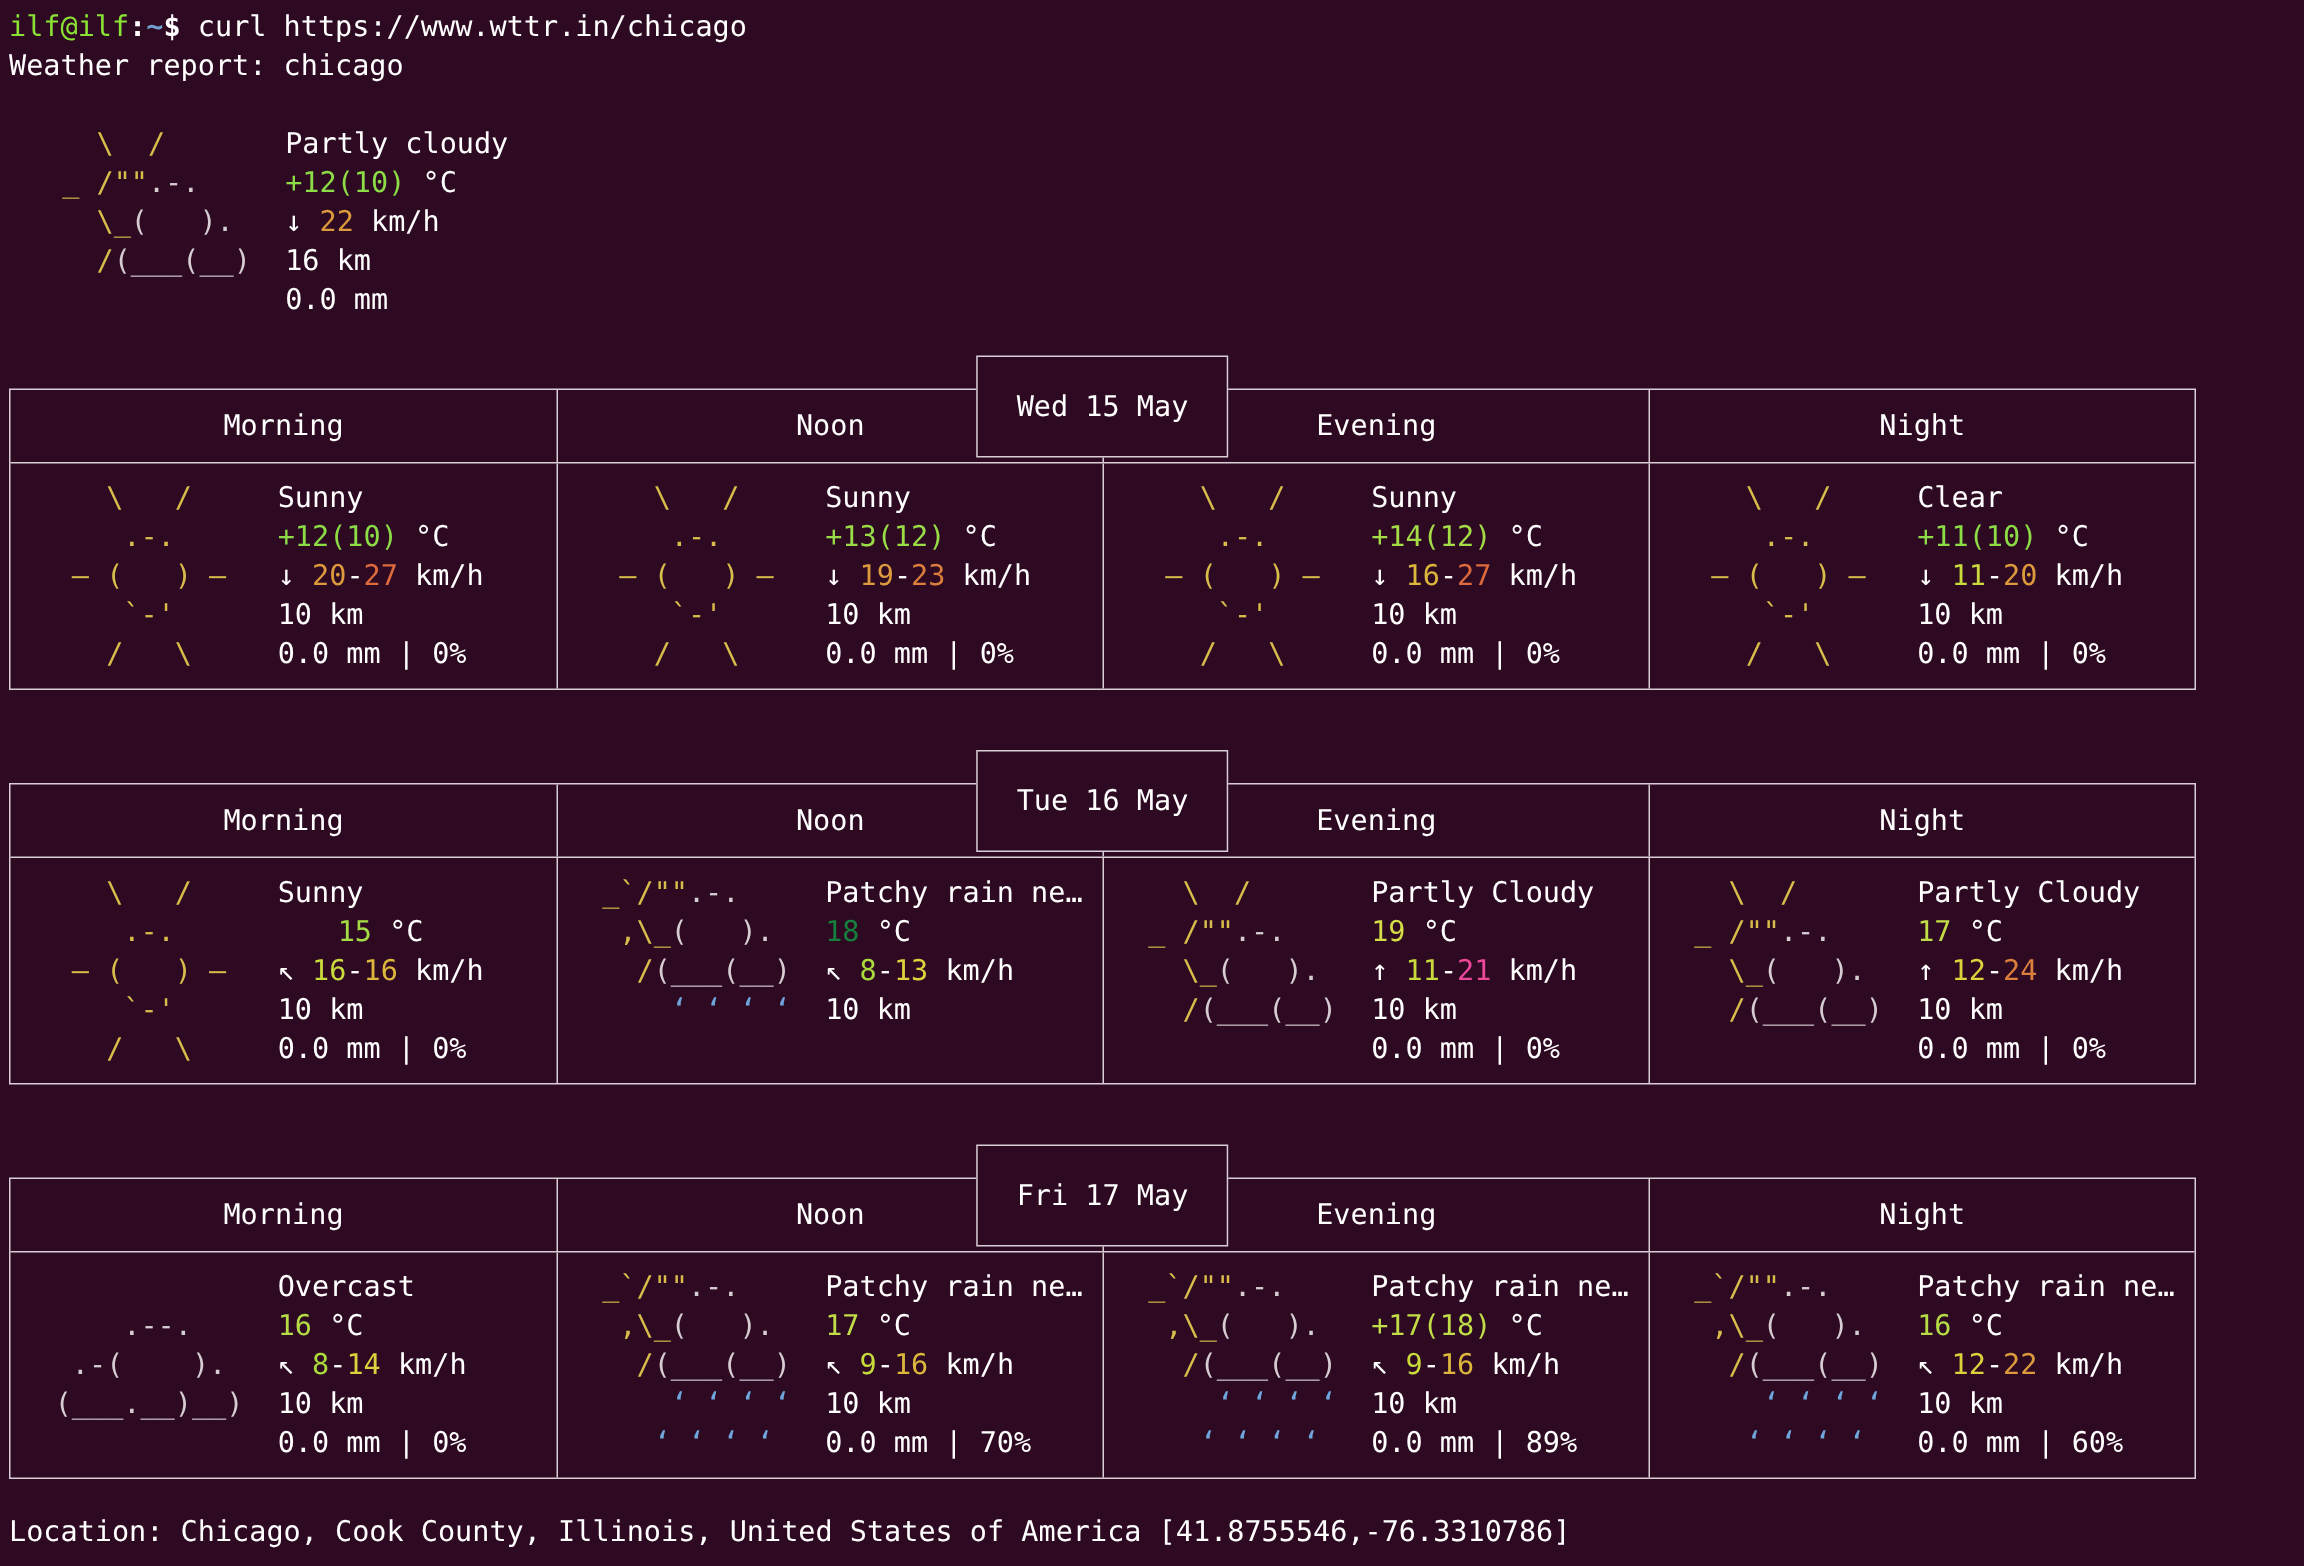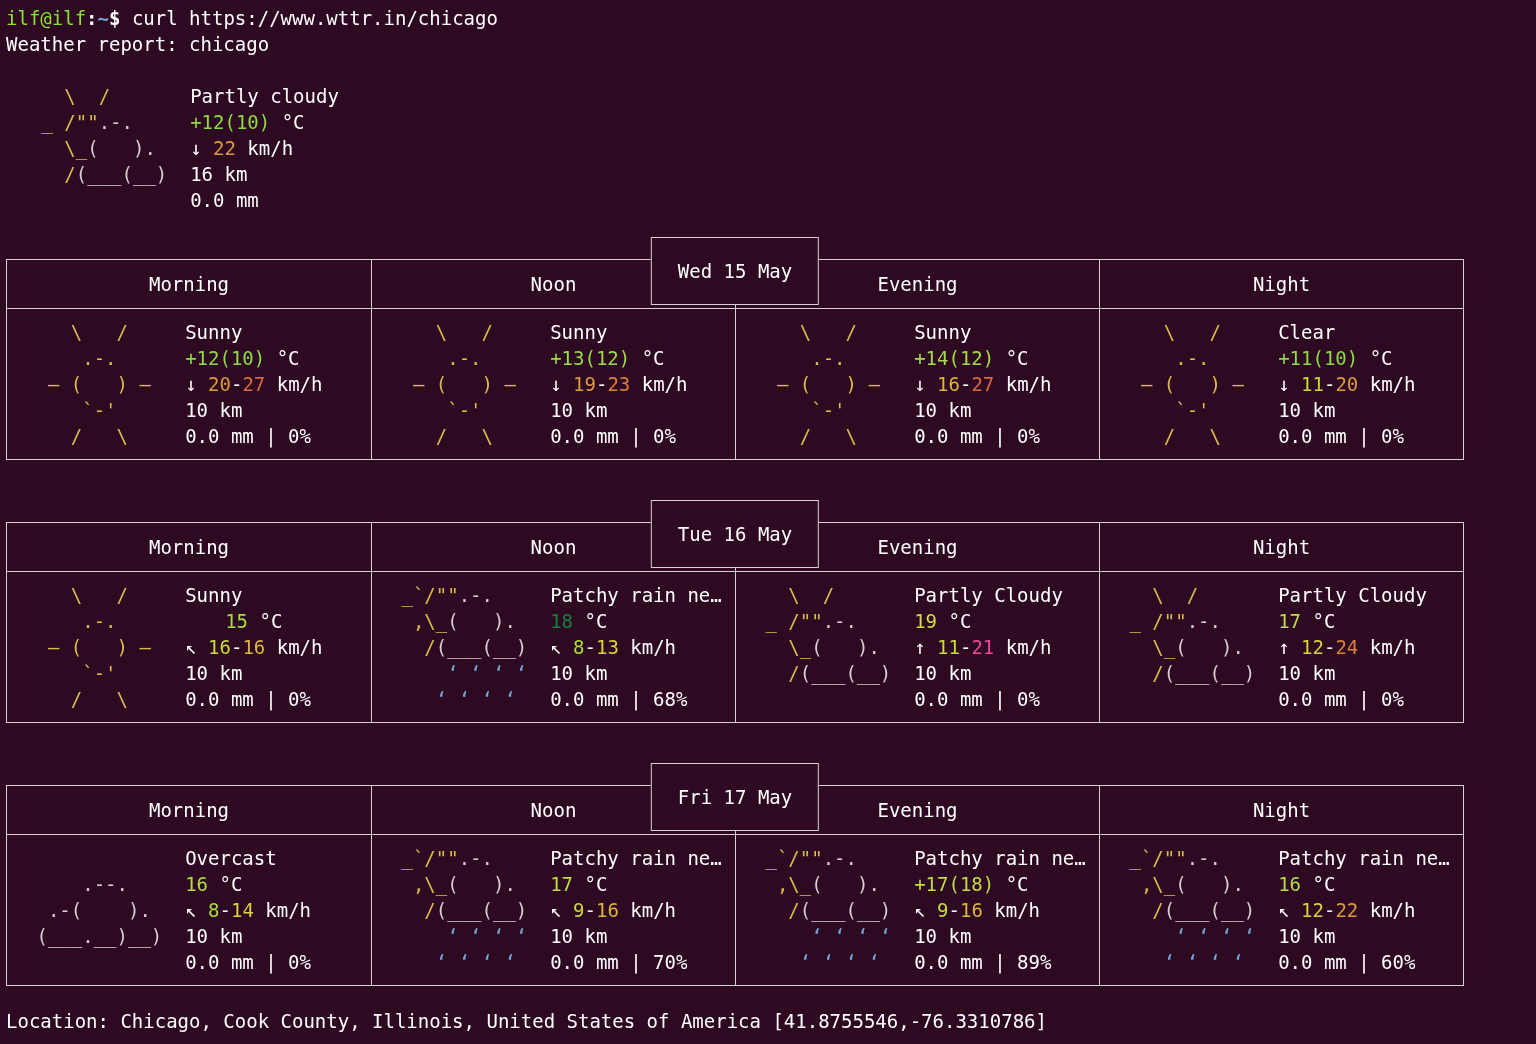--- a/index.html
+++ b/index.html
@@ -116,21 +116,20 @@
               <div class="tline"><span class="art"><span style="color: rgb(217, 189, 75);">     .-.</span></span><span style="color: rgb(164, 220, 70); margin-left: 40px;">15</span><span> °C</span></div>
               <div class="tline"><span class="art"><span style="color: rgb(217, 189, 75);">  ― (   ) ―</span></span><span>↖ </span><span style="color: rgb(200, 218, 60);">16</span><span>-</span><span style="color: rgb(220, 183, 60);">16</span><span> km/h</span></div>
               <div class="tline"><span class="art"><span style="color: rgb(217, 189, 75);">     `-'</span></span><span>10 km</span></div>
               <div class="tline"><span class="art"><span style="color: rgb(217, 189, 75);">    /   \</span></span><span>0.0 mm | 0%</span></div>
             </div>
             <div class="bcell">
               <div class="tline"><span class="art"><span style="color: rgb(217, 189, 75);"> _`/""</span><span style="color: rgb(213, 205, 210);">.-.</span></span><span>Patchy rain ne…</span></div>
               <div class="tline"><span class="art"><span style="color: rgb(217, 189, 75);">  ,\_</span><span style="color: rgb(213, 205, 210);">(   ).</span></span><span style="color: #15803d;">18</span><span> °C</span></div>
               <div class="tline"><span class="art"><span style="color: rgb(217, 189, 75);">   /</span><span style="color: rgb(213, 205, 210);">(___(__)</span></span><span>↖ </span><span style="color: rgb(170, 218, 60);">8</span><span>-</span><span style="color: rgb(220, 210, 60);">13</span><span> km/h</span></div>
               <div class="tline"><span class="art"><span style="color: rgb(111, 167, 221);">     ‘ ‘ ‘ ‘</span></span><span>10 km</span></div>
-              <div class="tline"><span class="art"><span style="color: rgb(111, 167, 221);">    ‘ ‘ ‘ ‘</span></span><span>0.0 mm | 68%</span></div>
             </div>
             <div class="bcell">
               <div class="tline"><span class="art"><span style="color: rgb(217, 189, 75);">   \  /</span></span><span>Partly Cloudy</span></div>
               <div class="tline"><span class="art"><span style="color: rgb(217, 189, 75);"> _ /""</span><span style="color: rgb(213, 205, 210);">.-.</span></span><span style="color: rgb(212, 220, 70);">19</span><span> °C</span></div>
               <div class="tline"><span class="art"><span style="color: rgb(217, 189, 75);">   \_</span><span style="color: rgb(213, 205, 210);">(   ).</span></span><span>↑ </span><span style="color: rgb(200, 218, 60);">11</span><span>-</span><span style="color: #ec4899;">21</span><span> km/h</span></div>
               <div class="tline"><span class="art"><span style="color: rgb(217, 189, 75);">   /</span><span style="color: rgb(213, 205, 210);">(___(__)</span></span><span>10 km</span></div>
               <div class="tline"><span class="art"></span><span>0.0 mm | 0%</span></div>
             </div>
             <div class="bcell">
               <div class="tline"><span class="art"><span style="color: rgb(217, 189, 75);">   \  /</span></span><span>Partly Cloudy</span></div>

